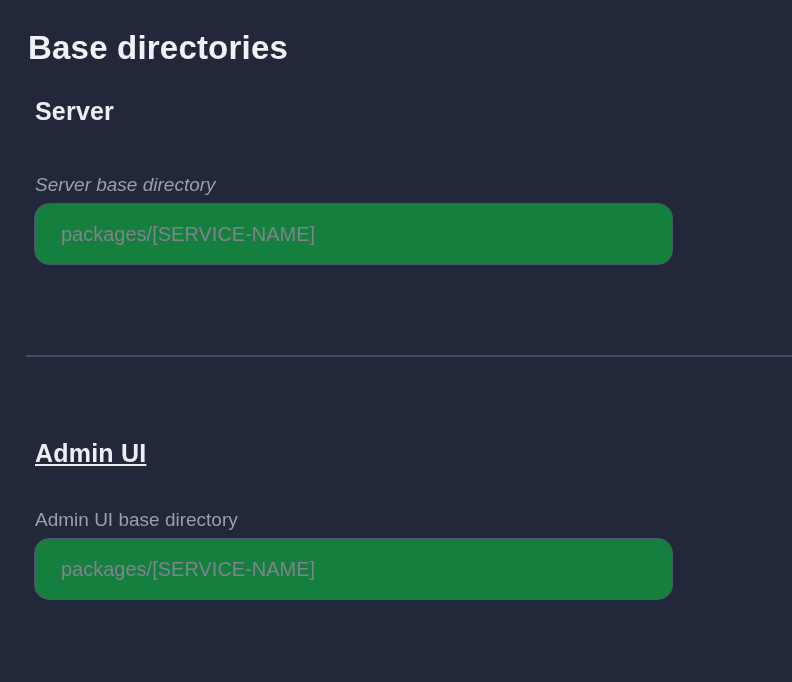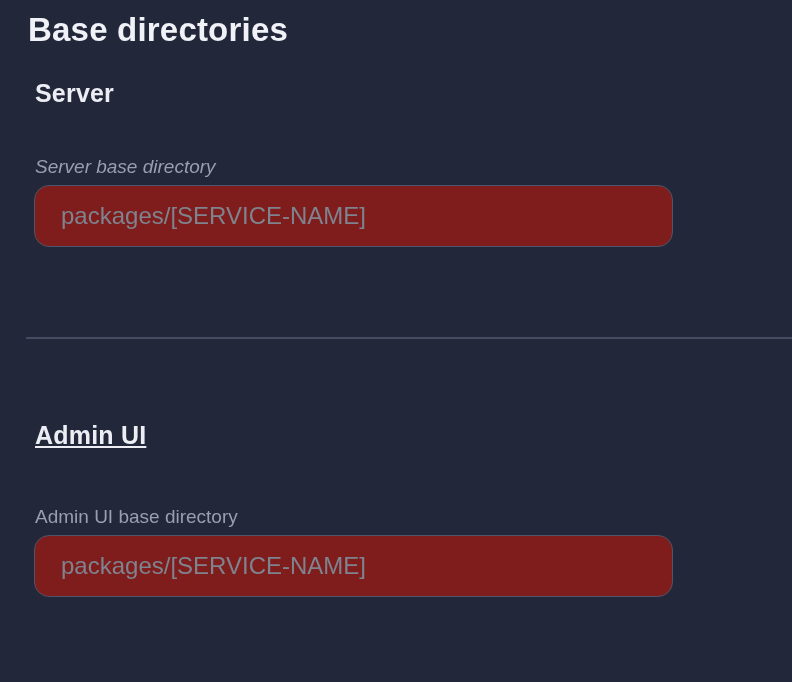--- a/index.html
+++ b/index.html
@@ -13,21 +13,21 @@
   body {
     background: #222739;
     font-family: "Liberation Sans", sans-serif;
     -webkit-font-smoothing: antialiased;
   }
 
   .page {
     position: relative;
     width: 792px;
     height: 682px;
-    padding-top: 13px;
+    padding-top: 31px;
   }
 
   .page-title {
     margin-left: 28px;
     font-size: 33px;
     line-height: 1;
     font-weight: 700;
     letter-spacing: 0.2px;
     color: #f0f2f7;
   }
@@ -46,34 +46,34 @@
 
   .field-label {
     margin-left: 35px;
     font-size: 19px;
     line-height: 1;
     font-weight: 400;
     color: #999fae;
   }
 
   .field-label.server { margin-top: 51px; font-style: italic; }
-  .field-label.admin  { margin-top: 59px; }
+  .field-label.admin  { margin-top: 44px; }
 
   .text-input {
     display: block;
     margin-left: 34px;
     margin-top: 9px;
     width: 639px;
     height: 62px;
-    background: #7f1d1d;
+    background: #15803d;
     border: 1px solid #4e5469;
     border-radius: 15px;
     padding: 0 26px;
     font-family: "Liberation Sans", sans-serif;
-    font-size: 24px;
+    font-size: 20px;
     color: #c6c9d2;
     outline: none;
   }
 
   .text-input::placeholder {
     color: #7e838e;
     opacity: 1;
   }
 
   .divider {

